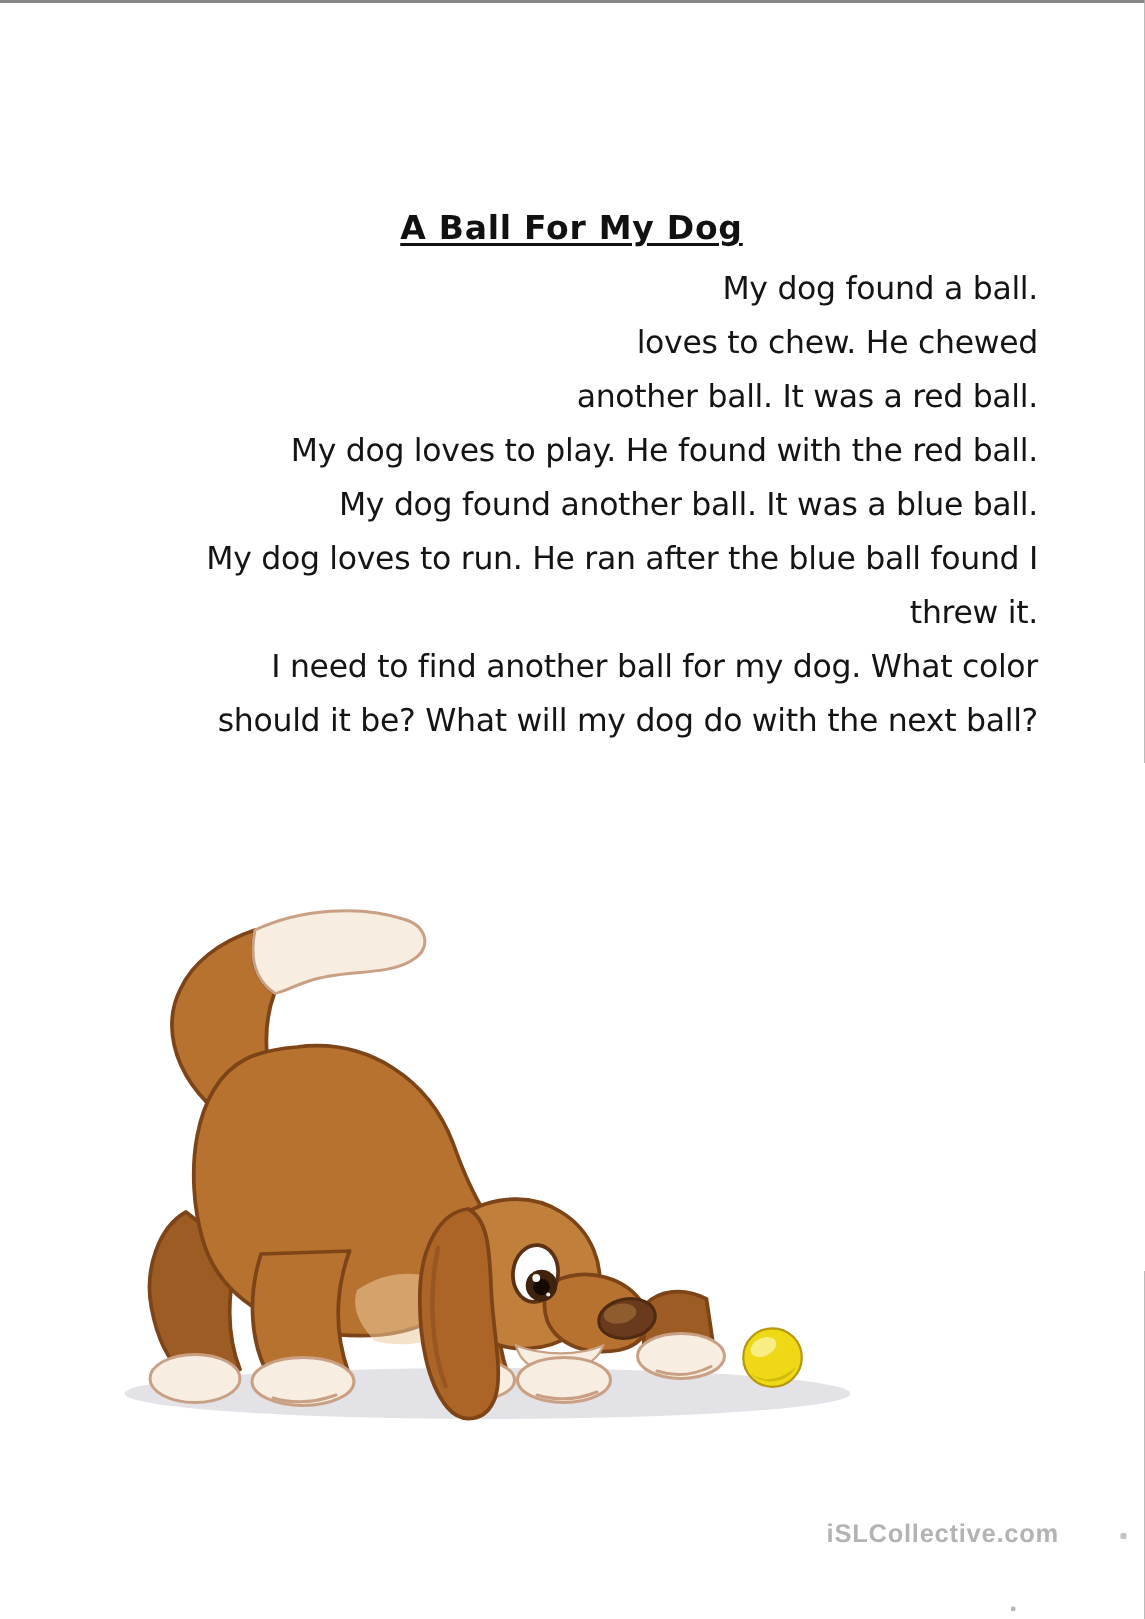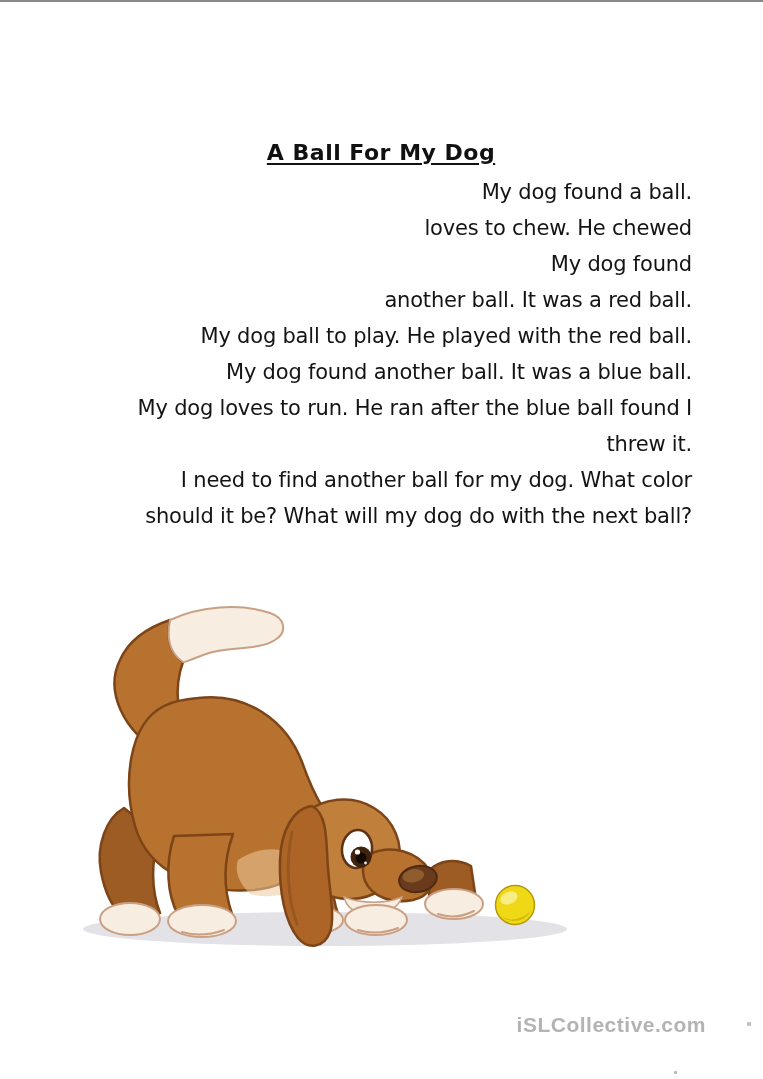--- a/index.html
+++ b/index.html
@@ -44,21 +44,21 @@
     left: 78px;
     top: 600px;
     width: 500px;
     height: 355px;
   }
   .watermark {
     position: absolute;
     top: 1011px;
     right: 57px;
     font-family: "Liberation Sans", sans-serif;
-    font-size: 21px;
+    font-size: 17px;
     font-weight: bold;
     color: #b3b3b3;
     letter-spacing: 0.5px;
   }
   .speck-1 {
     position: absolute;
     left: 747px; top: 1020px;
     width: 4px; height: 4px;
     background: #c4c4c4;
     border-radius: 1px;
@@ -74,23 +74,22 @@
 </head>
 <body>
 
 <div class="page">
 
   <div class="title">A Ball For My Dog</div>
 
   <div class="story">
     <div class="story-line">My dog found a ball.</div>
     <div class="story-line">loves to chew. He chewed</div>
-    <div class="story-line">My dog found</div>
     <div class="story-line">another ball. It was a red ball.</div>
-    <div class="story-line">My dog ball to play. He played with the red ball.</div>
+    <div class="story-line">My dog loves to play. He found with the red ball.</div>
     <div class="story-line">My dog found another ball. It was a blue ball.</div>
     <div class="story-line">My dog loves to run. He ran after the blue ball found I</div>
     <div class="story-line">threw it.</div>
     <div class="story-line">I need to find another ball for my dog. What color</div>
     <div class="story-line">should it be? What will my dog do with the next ball?</div>
   </div>
 
   <svg class="illustration" viewBox="0 0 500 355" xmlns="http://www.w3.org/2000/svg">
 
     <ellipse cx="247" cy="327" rx="242" ry="17" fill="#e3e3e7"></ellipse>

